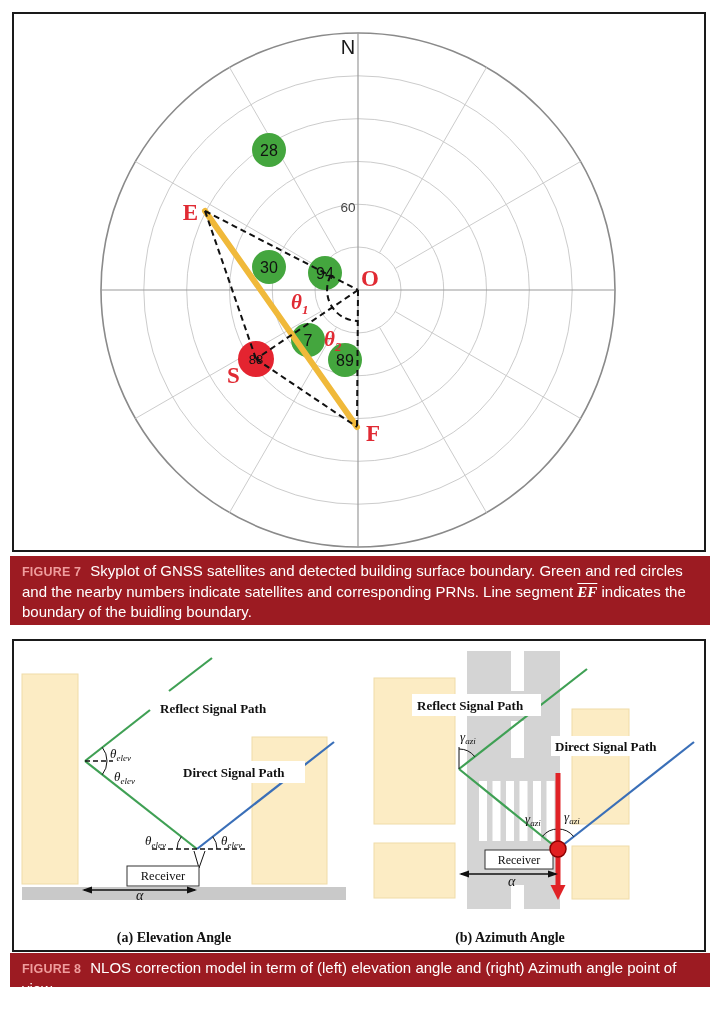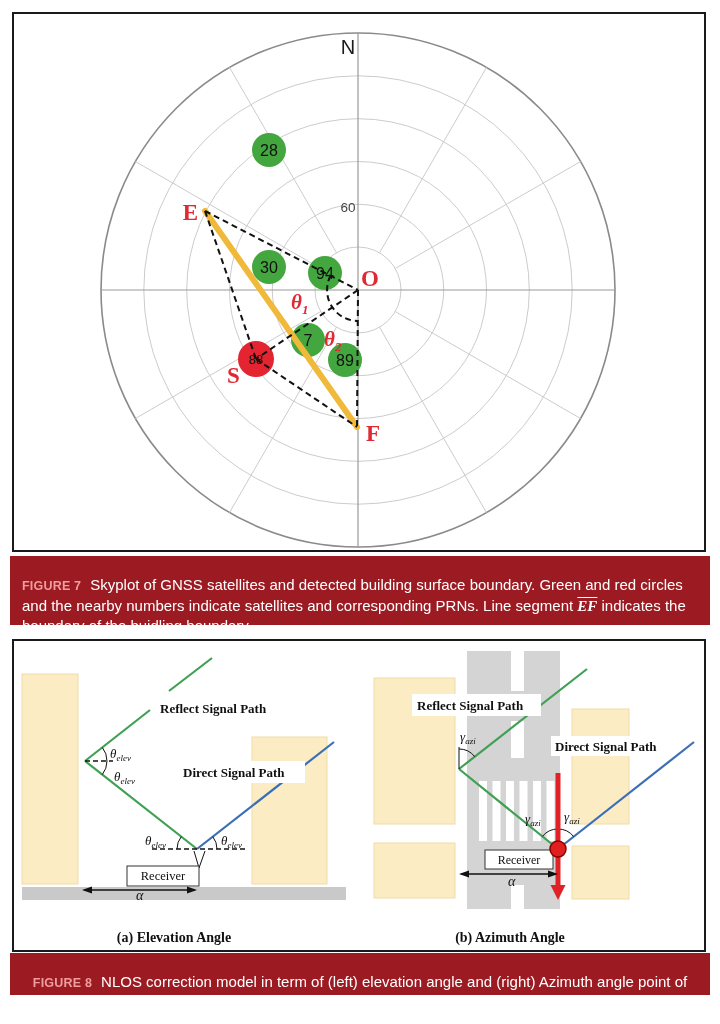--- a/index.html
+++ b/index.html
@@ -1,22 +1,22 @@
 <!DOCTYPE html>
 <html><head>
 <meta charset="utf-8">
 <style>
   html,body{margin:0;padding:0;background:#ffffff;}
   body{width:720px;height:1024px;position:relative;font-family:"Liberation Sans",sans-serif;overflow:hidden;}
   .panel{position:absolute;background:#ffffff;border:2.5px solid #1a1a1a;box-sizing:border-box;}
   #fig7-panel{left:12px;top:12px;width:694px;height:540px;}
   #fig8-panel{left:12px;top:639px;width:694px;height:313px;}
-  .caption-bar{position:absolute;left:10px;width:700px;background:#9c1b22;color:#ffffff;box-sizing:border-box;padding:19px 12px 4px 12px;font-size:15px;line-height:20px;}
+  .caption-bar{position:absolute;left:10px;width:700px;background:#9c1b22;color:#ffffff;box-sizing:border-box;padding:5px 12px 4px 12px;font-size:15px;line-height:20px;}
   #fig7-bar{top:556px;height:69px;}
-  #fig8-bar{top:953px;height:42px;text-align:center;}
+  #fig8-bar{top:953px;height:34px;}
   .figlabel{color:#ef9d9d;font-weight:bold;font-size:12.5px;letter-spacing:.2px;margin-right:9px;}
   .ef{font-family:"Liberation Serif",serif;font-style:italic;font-weight:bold;text-decoration:overline;}
   svg{display:block;}
   .serif-b{font-family:"Liberation Serif",serif;font-weight:bold;}
   .serif-i{font-family:"Liberation Serif",serif;font-style:italic;}
 </style>
 </head>
 <body>
 
 <div class="panel" id="fig7-panel">

